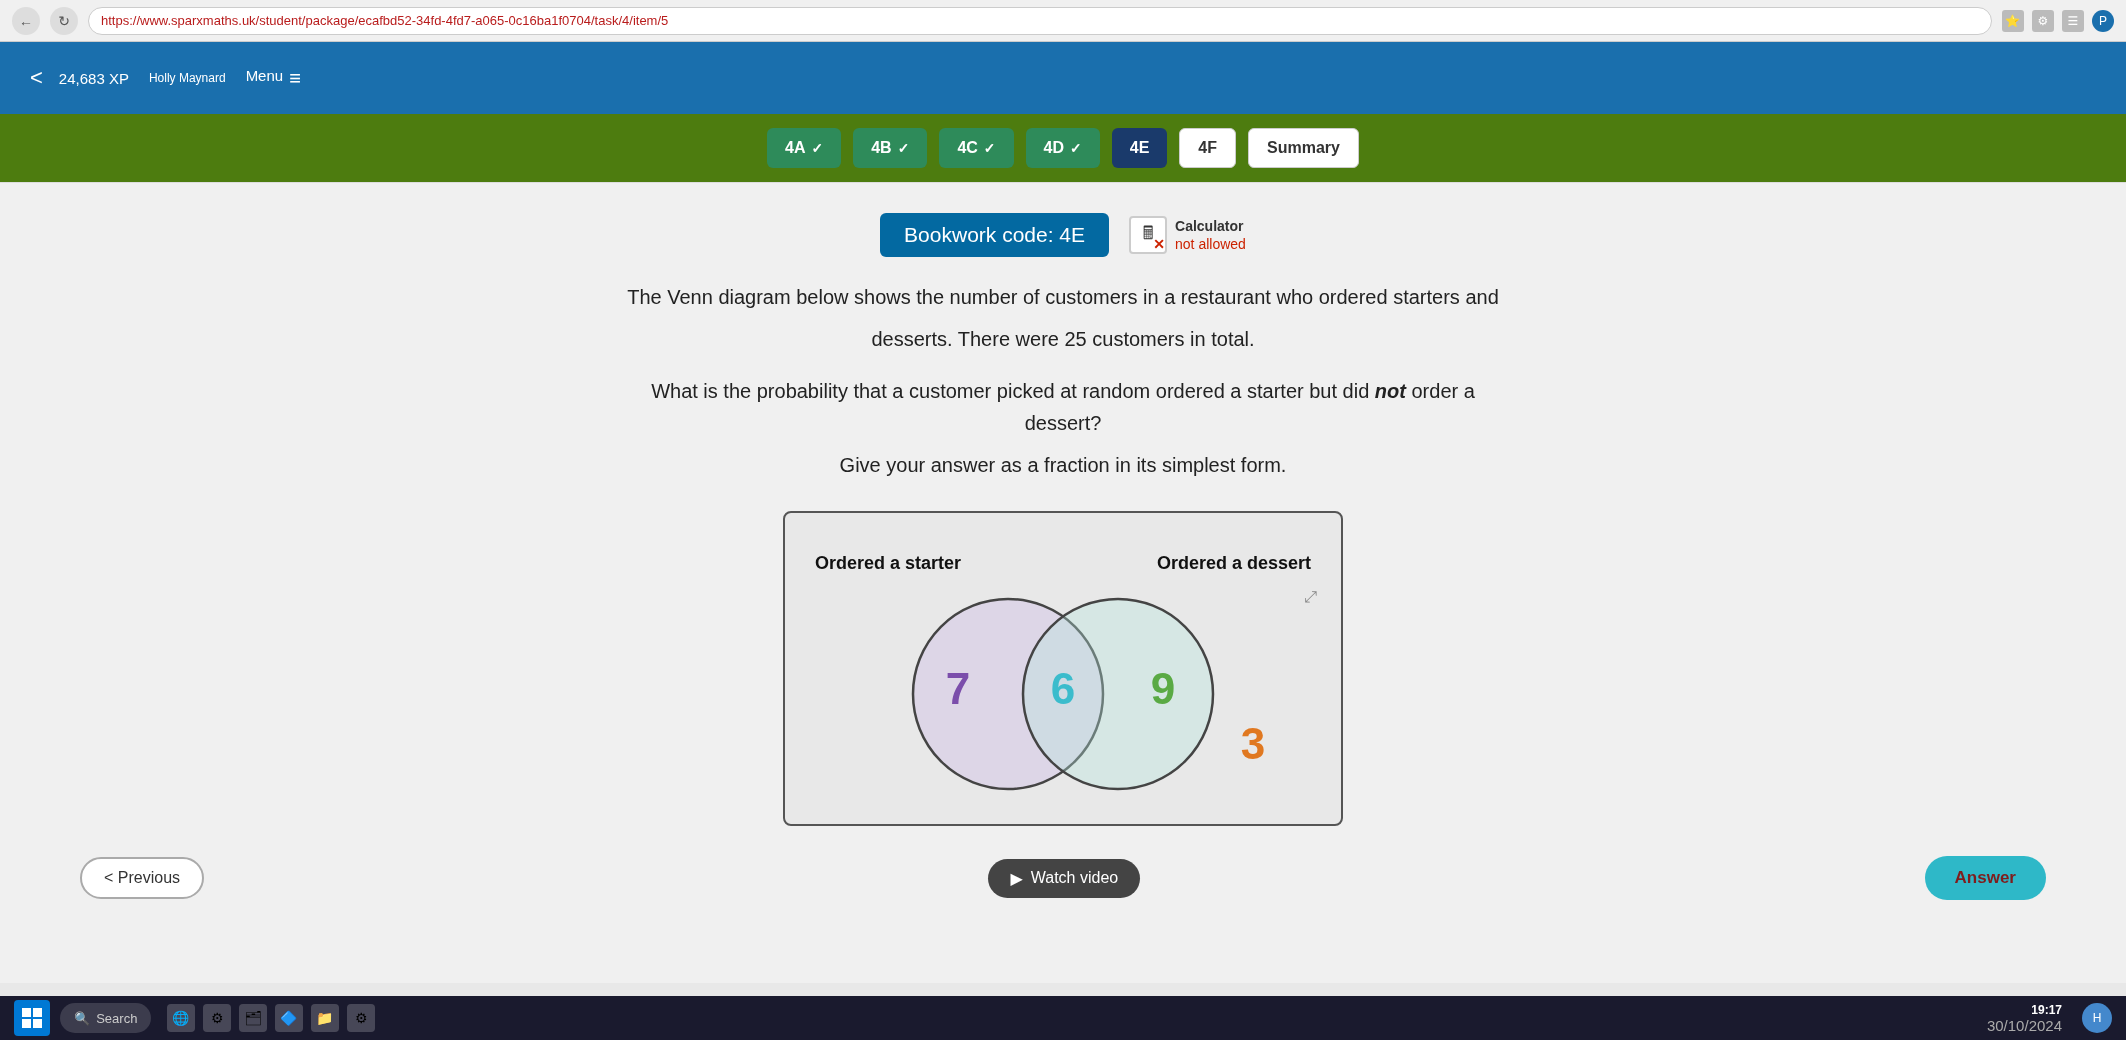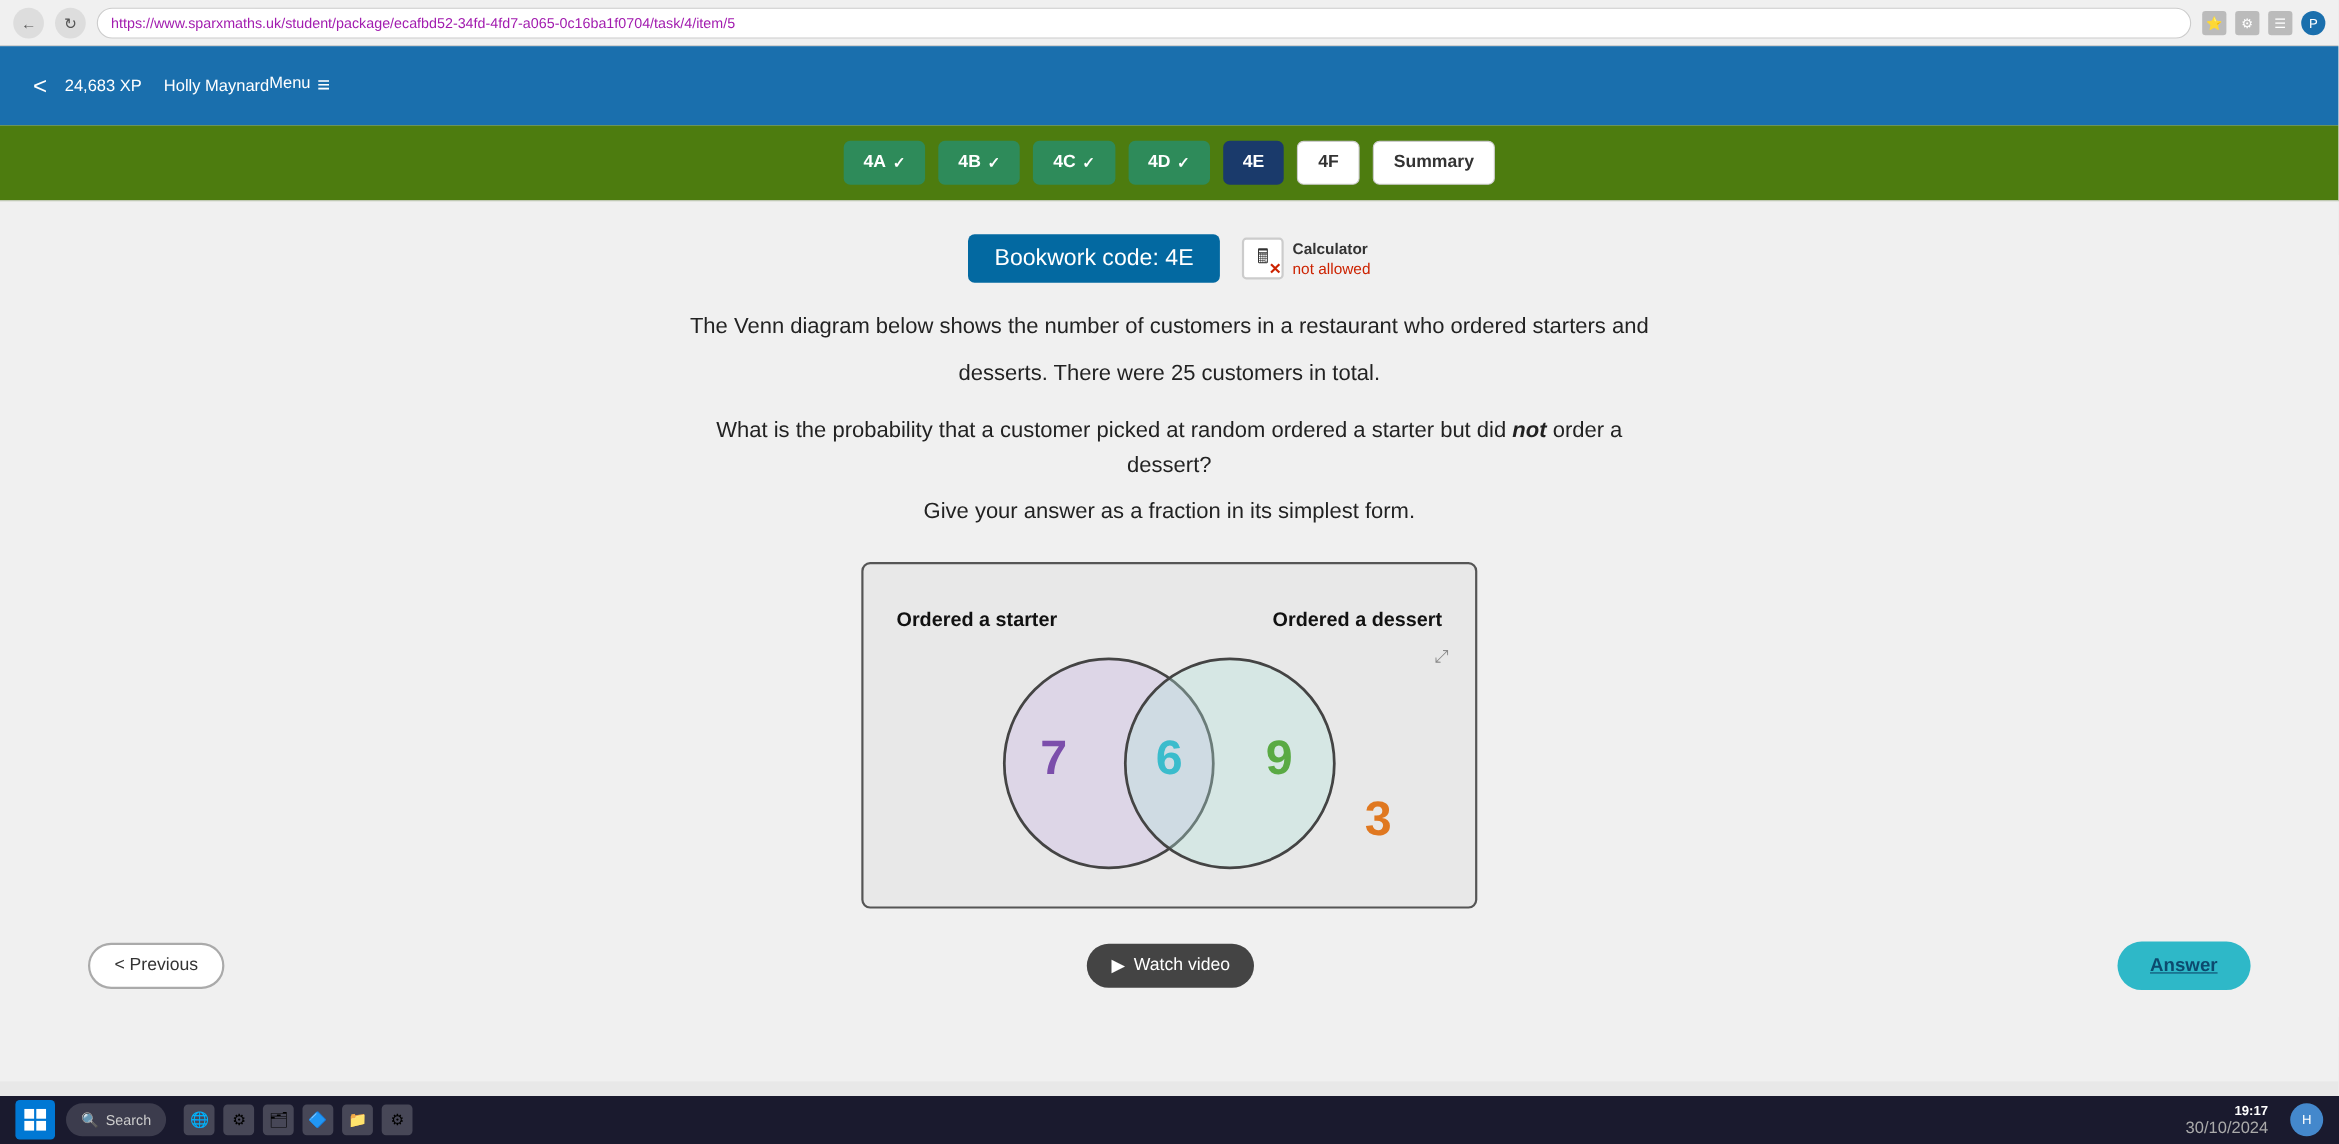--- a/index.html
+++ b/index.html
@@ -72,21 +72,22 @@
     .sparx-title {
       font-size: 26px;
       font-weight: 700;
       flex: 1;
     }
     .sparx-xp {
       font-size: 15px;
       margin-right: 20px;
     }
     .sparx-user {
-      font-size: 15px;
+      font-size: 12px;
+      margin-right: 20px;
     }
     .sparx-menu {
       font-size: 15px;
       cursor: pointer;
       display: flex; align-items: flex-start; gap: 6px;
     }
     .hamburger { font-size: 20px; }
 
     
     .task-tabs {
@@ -241,28 +242,27 @@
       border-radius: 22px;
       padding: 10px 22px;
       font-size: 16px;
       cursor: pointer;
       display: flex;
       align-items: center;
       gap: 8px;
     }
     .answer-btn {
       background: #2eb8c8;
-      color: #0c4a6e;
+      color: #7f1d1d;
       border: none;
       border-radius: 22px;
       padding: 12px 30px;
       font-size: 17px;
       font-weight: 600;
       cursor: pointer;
-      text-decoration: underline;
     }
 
     
     .taskbar {
       position: fixed;
       bottom: 0;
       left: 0;
       right: 0;
       height: 44px;
       background: #1a1a2e;
@@ -331,21 +331,21 @@
 <body>
 
 <div class="browser-bar">
   <div class="browser-nav-btn">
     <span>←</span>
   </div>
   <div class="browser-nav-btn">
     <span>↻</span>
   </div>
   <div class="browser-url-bar">
-    <span style="font-size:13px;color:#a21caf;">https://www.sparxmaths.uk/student/package/ecafbd52-34fd-4fd7-a065-0c16ba1f0704/task/4/item/5</span>
+    <span style="font-size:13px;color:#b91c1c;">https://www.sparxmaths.uk/student/package/ecafbd52-34fd-4fd7-a065-0c16ba1f0704/task/4/item/5</span>
   </div>
   <div class="browser-icons">
     <div class="browser-icon">⭐</div>
     <div class="browser-icon">⚙</div>
     <div class="browser-icon">☰</div>
     <div class="browser-icon" style="background:#1a6fad;border-radius:50%;">P</div>
   </div>
 </div>
 
 <div class="sparx-header">

